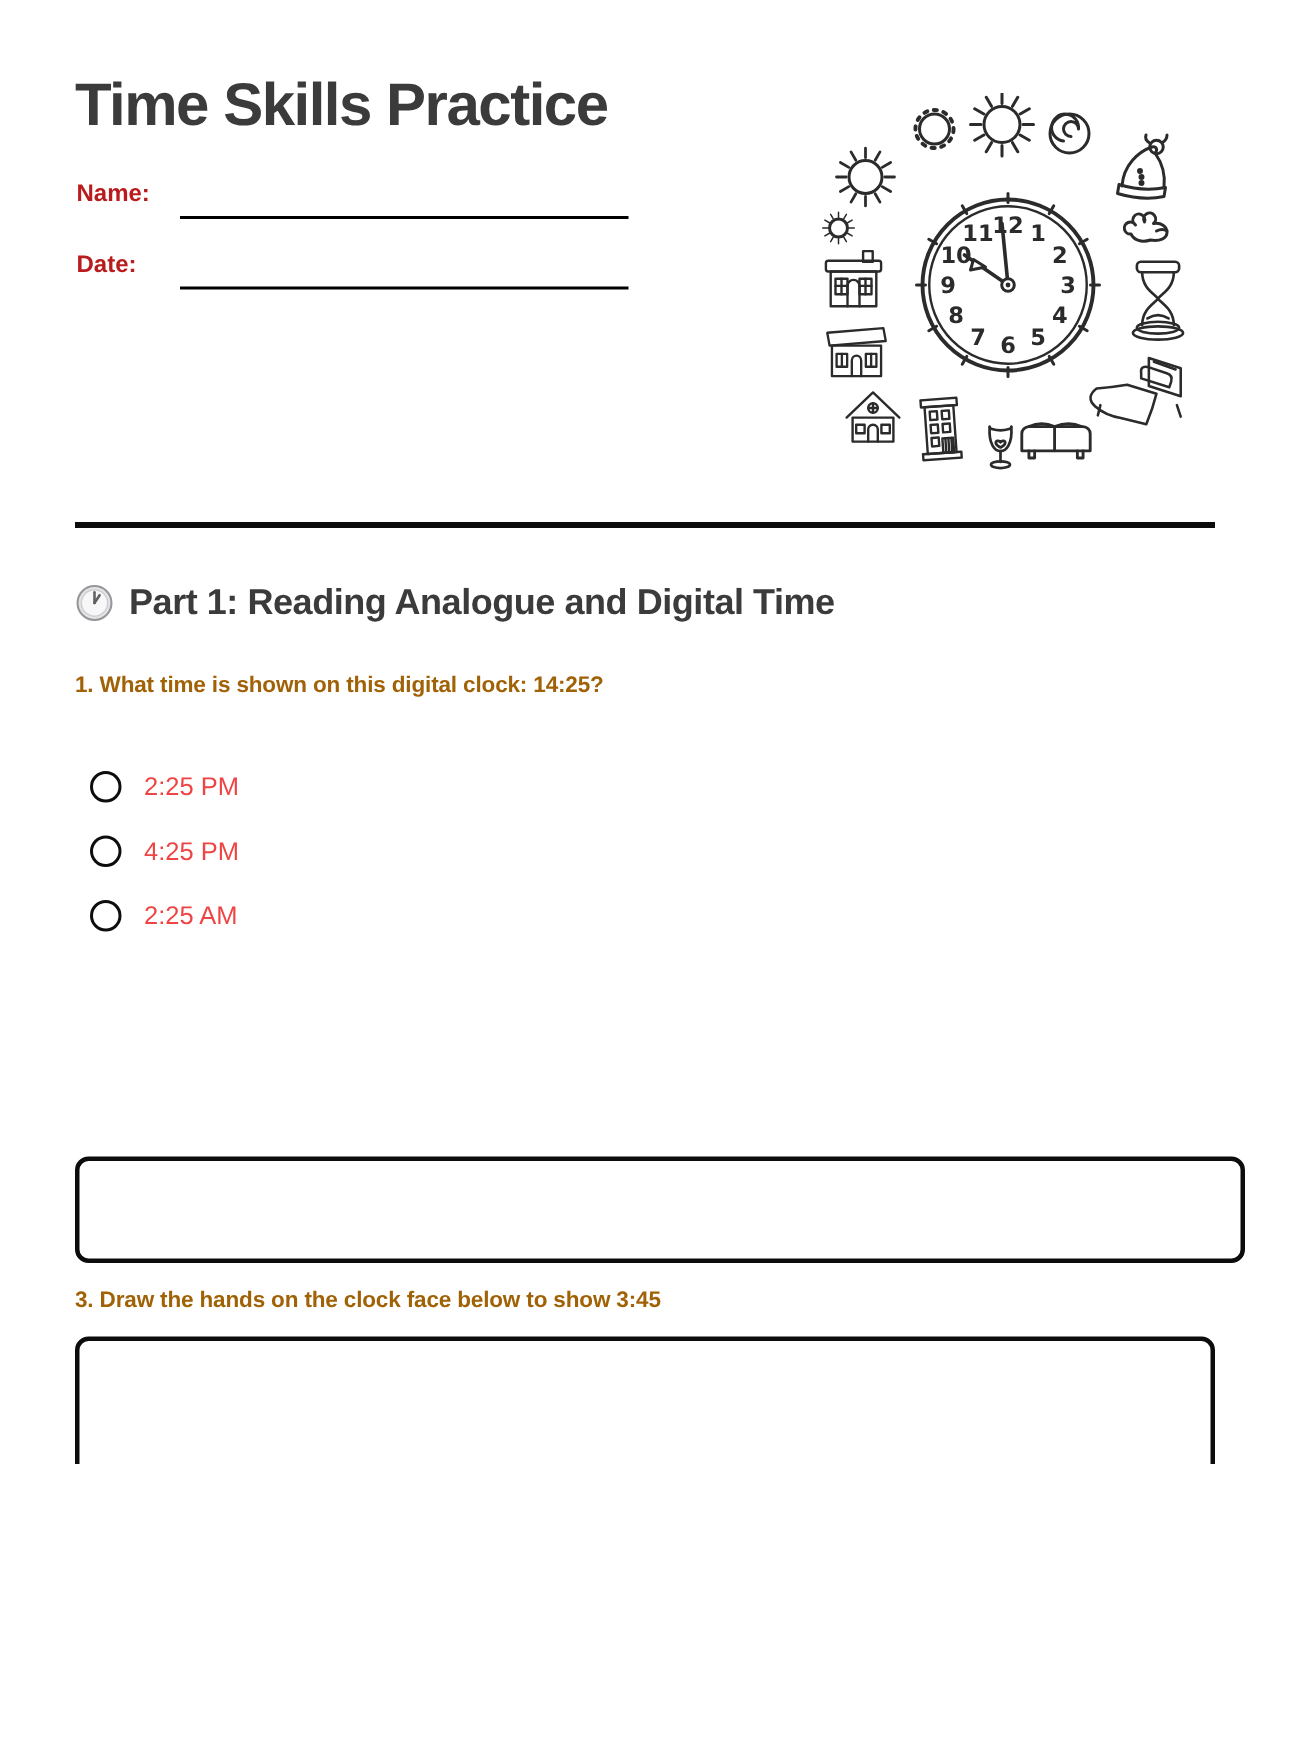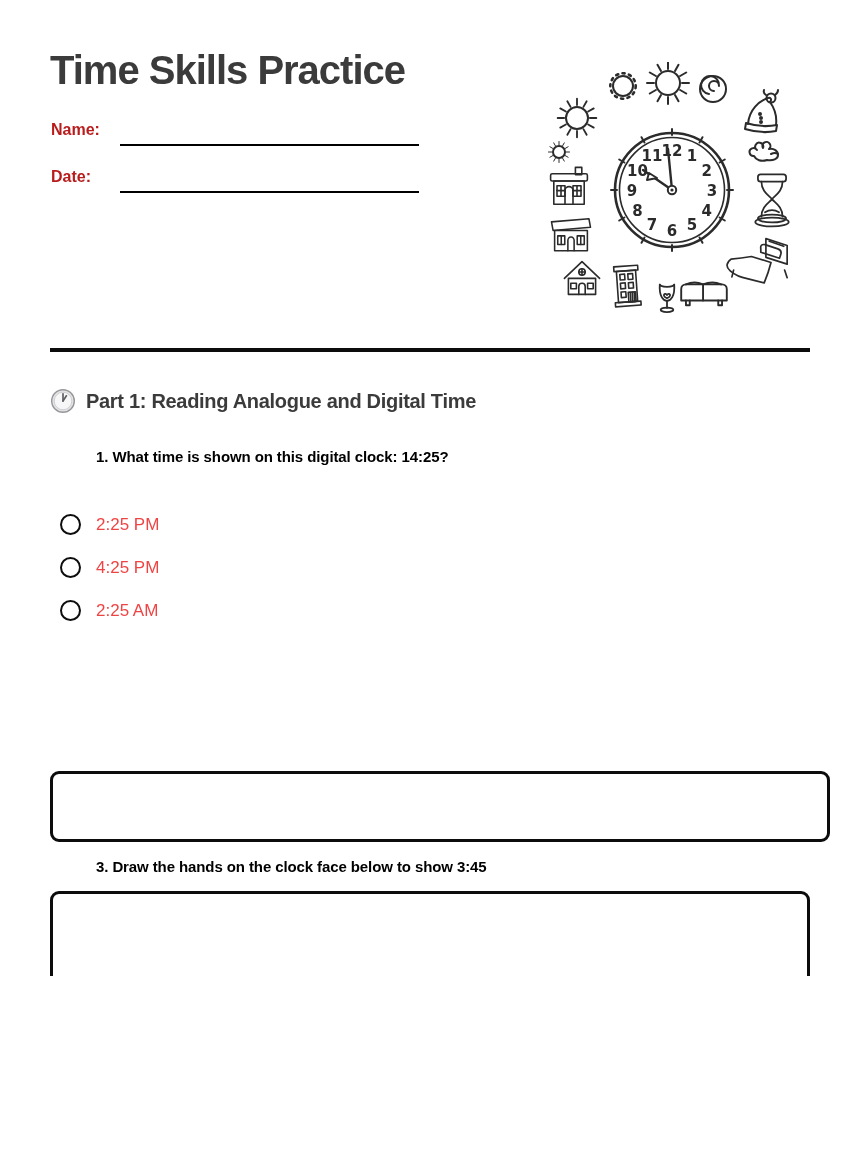--- a/index.html
+++ b/index.html
@@ -30,25 +30,25 @@
   .clock-num{ font-family:"DejaVu Sans", sans-serif; font-weight:700; font-size:15px;
               fill:#2b2b2b; text-anchor:middle; stroke:none; }
   .clock-tick{ stroke:#2b2b2b; stroke-width:2; stroke-linecap:round; }
 
   .divider{
     position:absolute; left:50px; top:348px; width:760px; height:4px; background:#0c0c0c;
   }
   .part-heading{
     position:absolute; left:50px; top:388px;
     display:flex; align-items:center; gap:10px;
-    font-size:20px; font-weight:700; color:#3b3b3b; letter-spacing:-0.3px;
+    font-size:24px; font-weight:700; color:#3b3b3b; letter-spacing:-0.3px;
   }
   .question{
     position:absolute; left:50px;
-    font-size:15px; font-weight:700; color:#000000; letter-spacing:-0.1px; line-height:26px;margin-left:46px;
+    font-size:15px; font-weight:700; color:#a16207; letter-spacing:-0.1px; line-height:26px;
   }
   .q1{ top:444px; }
   .q2{ top:710px; width:770px; }
   .q3{ top:854px; }
 
   .options{ position:absolute; left:60px; top:503px; }
   .option{ display:flex; align-items:center; height:43px; cursor:pointer; }
   .radio{
     width:17px; height:17px; border:2.8px solid #0d0d0d; border-radius:50%;
     background:#fff; flex:0 0 auto;

